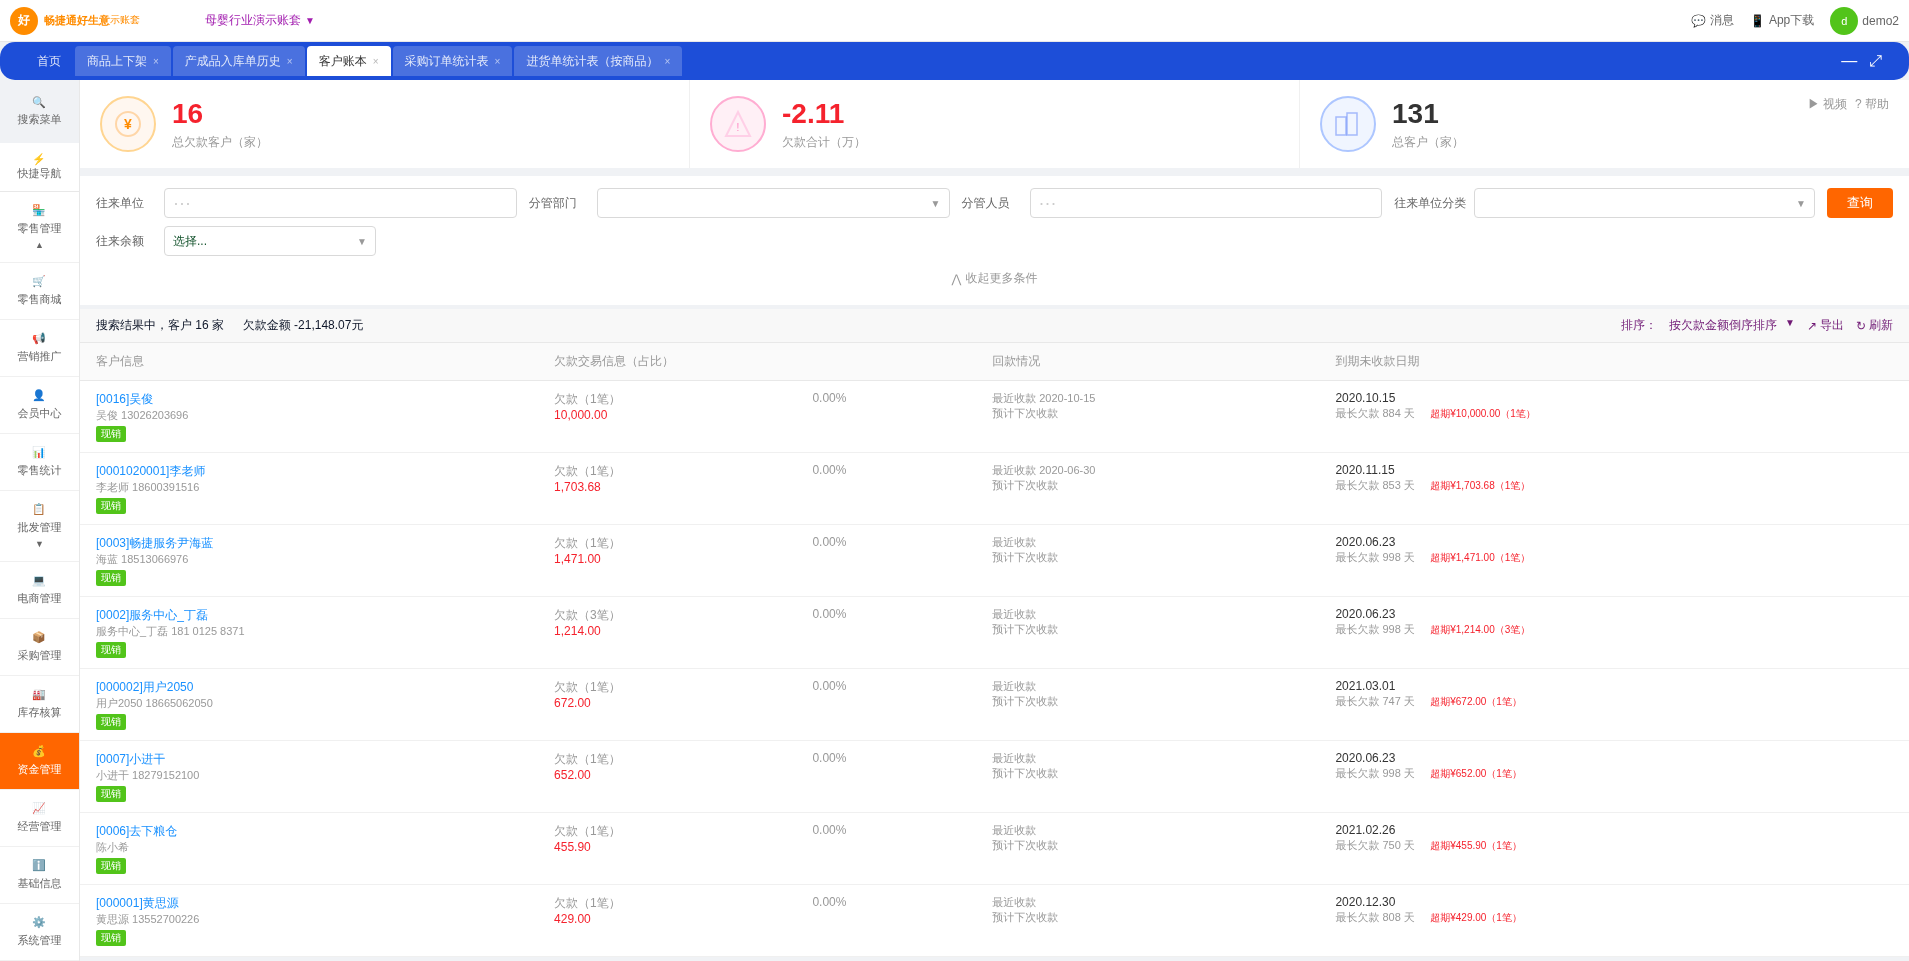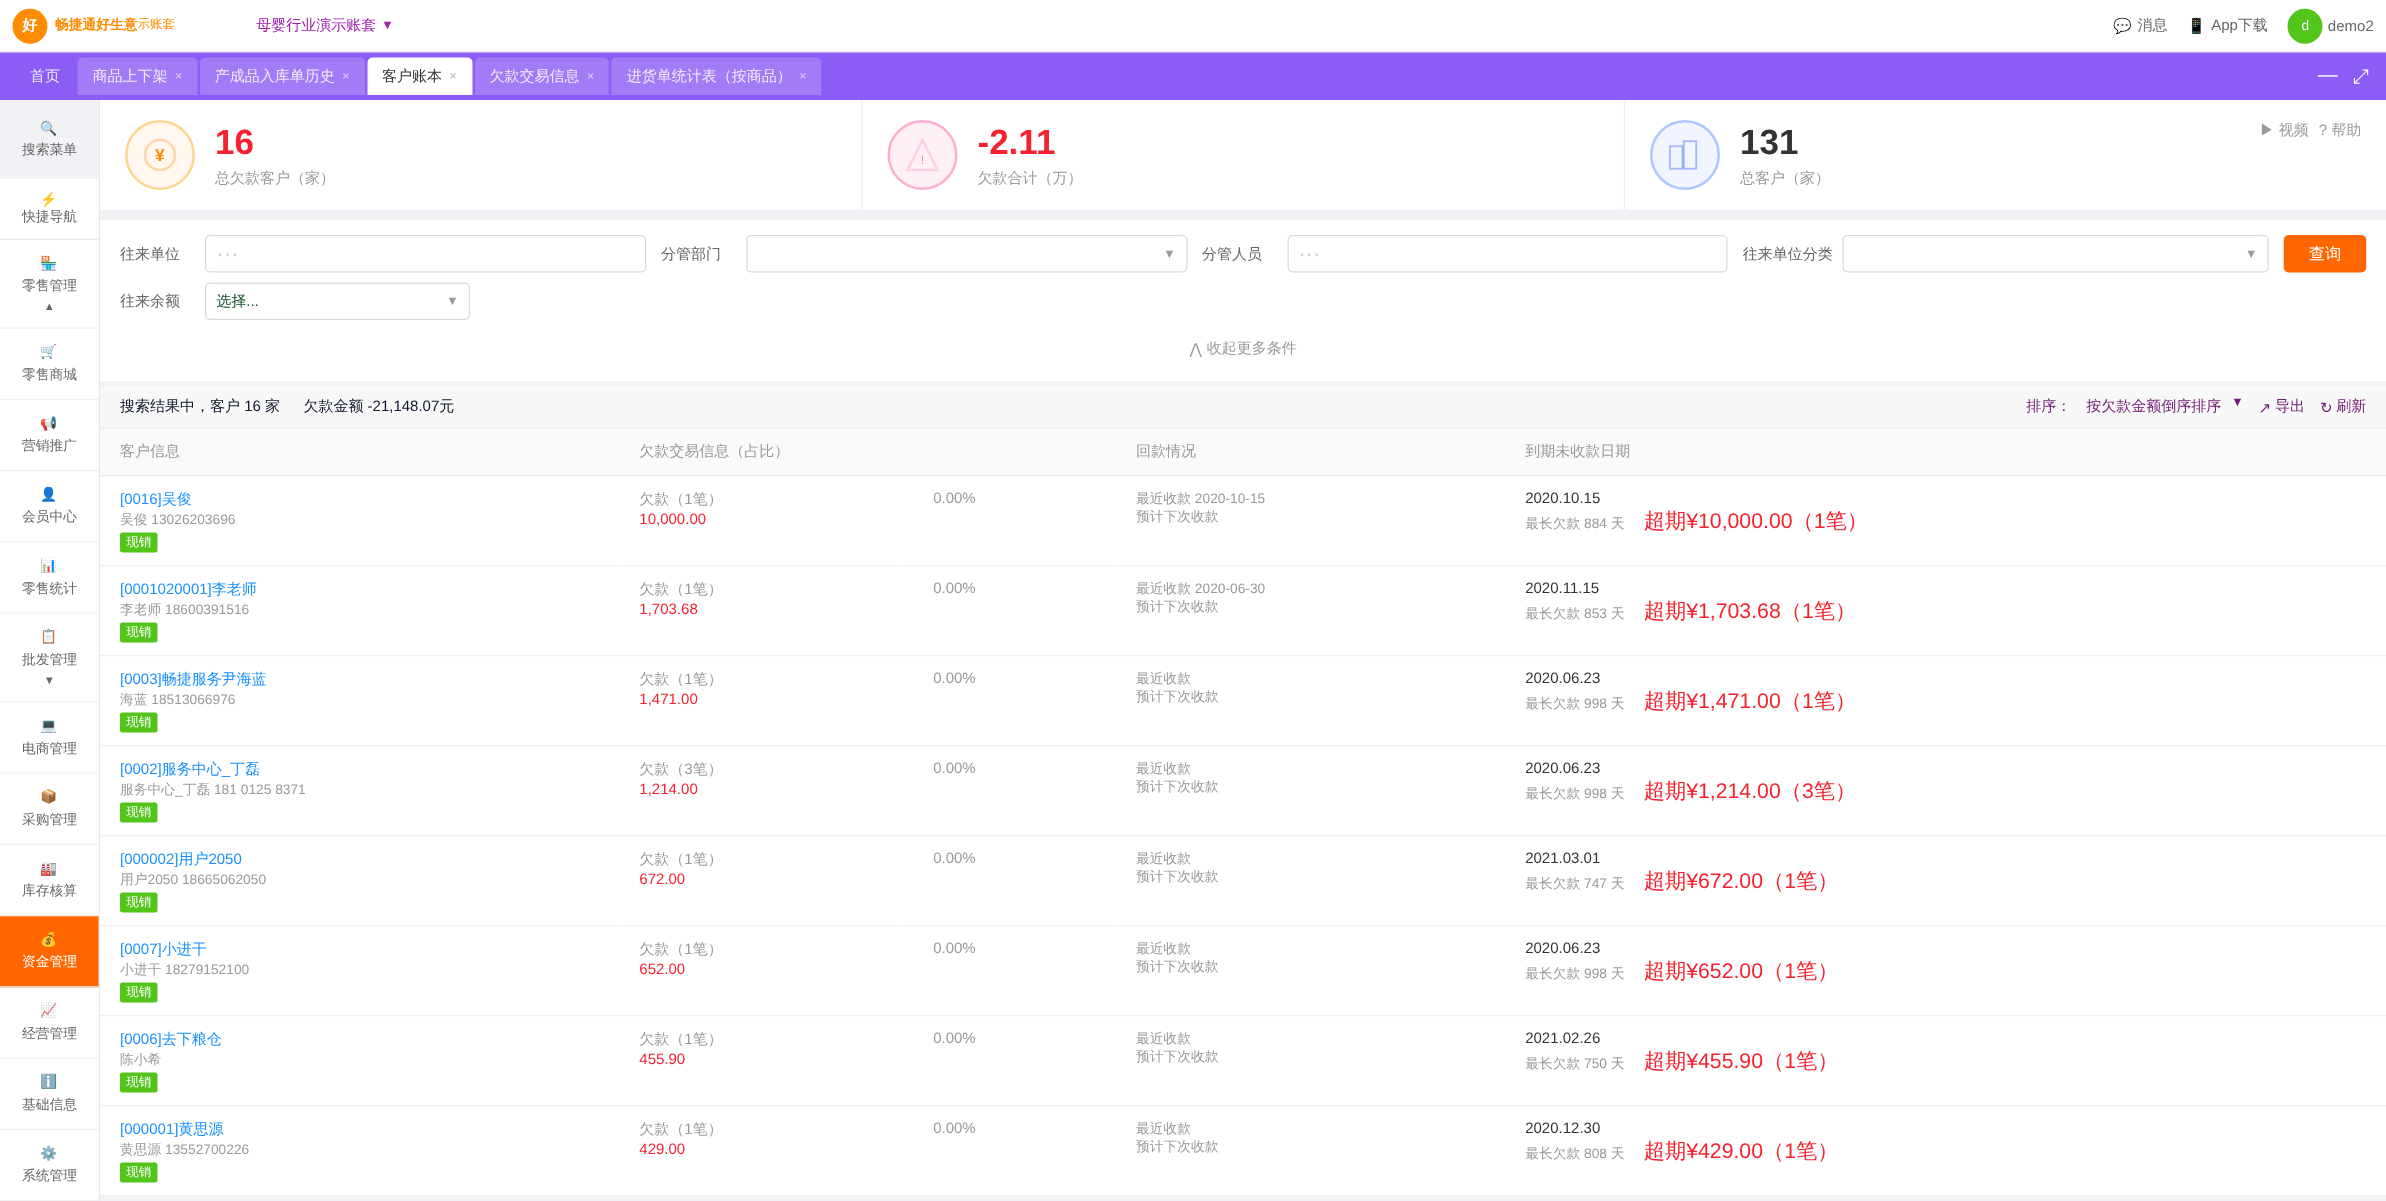--- a/index.html
+++ b/index.html
@@ -9,21 +9,21 @@
     .top-bar { display: flex; align-items: center; background: #fff; height: 42px; border-bottom: 1px solid #e8e8e8; padding: 0 10px; }
     .logo-area { display: flex; align-items: center; width: 195px; gap: 6px; }
     .logo-icon { width: 28px; height: 28px; background: #ff8c00; border-radius: 50%; display: flex; align-items: center; justify-content: center; color: #fff; font-size: 12px; font-weight: bold; }
     .logo-text { font-size: 12px; color: #ff8c00; }
     .company-selector { flex: 1; font-size: 12px; color: #a21caf; display: flex; align-items: center; gap: 4px; cursor: pointer; }
     .top-actions { display: flex; align-items: center; gap: 16px; margin-left: auto; }
     .top-action-item { display: flex; align-items: center; gap: 4px; font-size: 12px; color: #666; cursor: pointer; }
     .avatar { width: 28px; height: 28px; border-radius: 50%; background: #52c41a; display: flex; align-items: center; justify-content: center; color: #fff; font-size: 11px; }
     
     
-    .tab-bar { display: flex; align-items: center; background: #8b5cf6; height: 38px; padding: 0 12px; overflow: hidden; }
+    .tab-bar { display: flex; align-items: center; background: #1d4ed8; height: 38px; padding: 0 25px; overflow: hidden; border-radius: 15px; }
     .tab { display: flex; align-items: center; padding: 0 12px; height: 30px; border-radius: 4px 4px 0 0; font-size: 12px; cursor: pointer; color: rgba(255,255,255,0.85); margin-right: 2px; gap: 6px; white-space: nowrap; }
     .tab.home { background: transparent; }
     .tab.active { background: #fff; color: #333; }
     .tab.inactive { background: rgba(255,255,255,0.2); }
     .tab-close { font-size: 10px; opacity: 0.7; cursor: pointer; }
     .tab-bar-actions { margin-left: auto; display: flex; gap: 8px; }
     .tab-bar-btn { color: #fff; font-size: 16px; cursor: pointer; padding: 2px; }
     
     
     .layout { display: flex; height: calc(961px - 80px); }
@@ -76,21 +76,21 @@
     .data-table thead tr { background: #fafafa; border-bottom: 1px solid #e8e8e8; }
     .data-table th { padding: 10px 16px; text-align: left; font-size: 12px; color: #999; font-weight: normal; border-bottom: 1px solid #e8e8e8; }
     .data-table tbody tr { border-bottom: 1px solid #f0f0f0; }
     .data-table td { padding: 10px 16px; font-size: 12px; vertical-align: top; }
     .customer-name { color: #1890ff; cursor: pointer; font-weight: 500; }
     .customer-phone { color: #999; font-size: 11px; }
     .tag-xianjin { background: #52c41a; color: #fff; font-size: 10px; padding: 1px 5px; border-radius: 2px; margin-top: 3px; display: inline-block; }
     .amount-red { color: #f5222d; cursor: pointer; }
     .amount-pct { color: #999; margin-left: 8px; }
     .collection-date { color: #999; font-size: 11px; }
-    .overdue-red { color: #f5222d; font-size: 17px; cursor: pointer; }
+    .overdue-red { color: #f5222d; font-size: 10px; cursor: pointer; }
     .overdue-days { color: #999; font-size: 11px; }
     
     .chevron { font-size: 10px; color: #999; }
     
     .main-wrapper { flex: 1; display: flex; flex-direction: column; overflow: hidden; }
   </style>
 </head>
 <body>
 
 <div class="top-bar">
@@ -135,21 +135,21 @@
   </div>
   <div class="tab inactive">
     <span>产成品入库单历史</span>
     <span class="tab-close">×</span>
   </div>
   <div class="tab active">
     <span>客户账本</span>
     <span class="tab-close" style="color:#999;">×</span>
   </div>
   <div class="tab inactive">
-    <span>欠款交易信息</span>
+    <span>采购订单统计表</span>
     <span class="tab-close">×</span>
   </div>
   <div class="tab inactive">
     <span>进货单统计表（按商品）</span>
     <span class="tab-close">×</span>
   </div>
   <div class="tab-bar-actions">
     <span class="tab-bar-btn">—</span>
     <span class="tab-bar-btn">⤢</span>
   </div>

